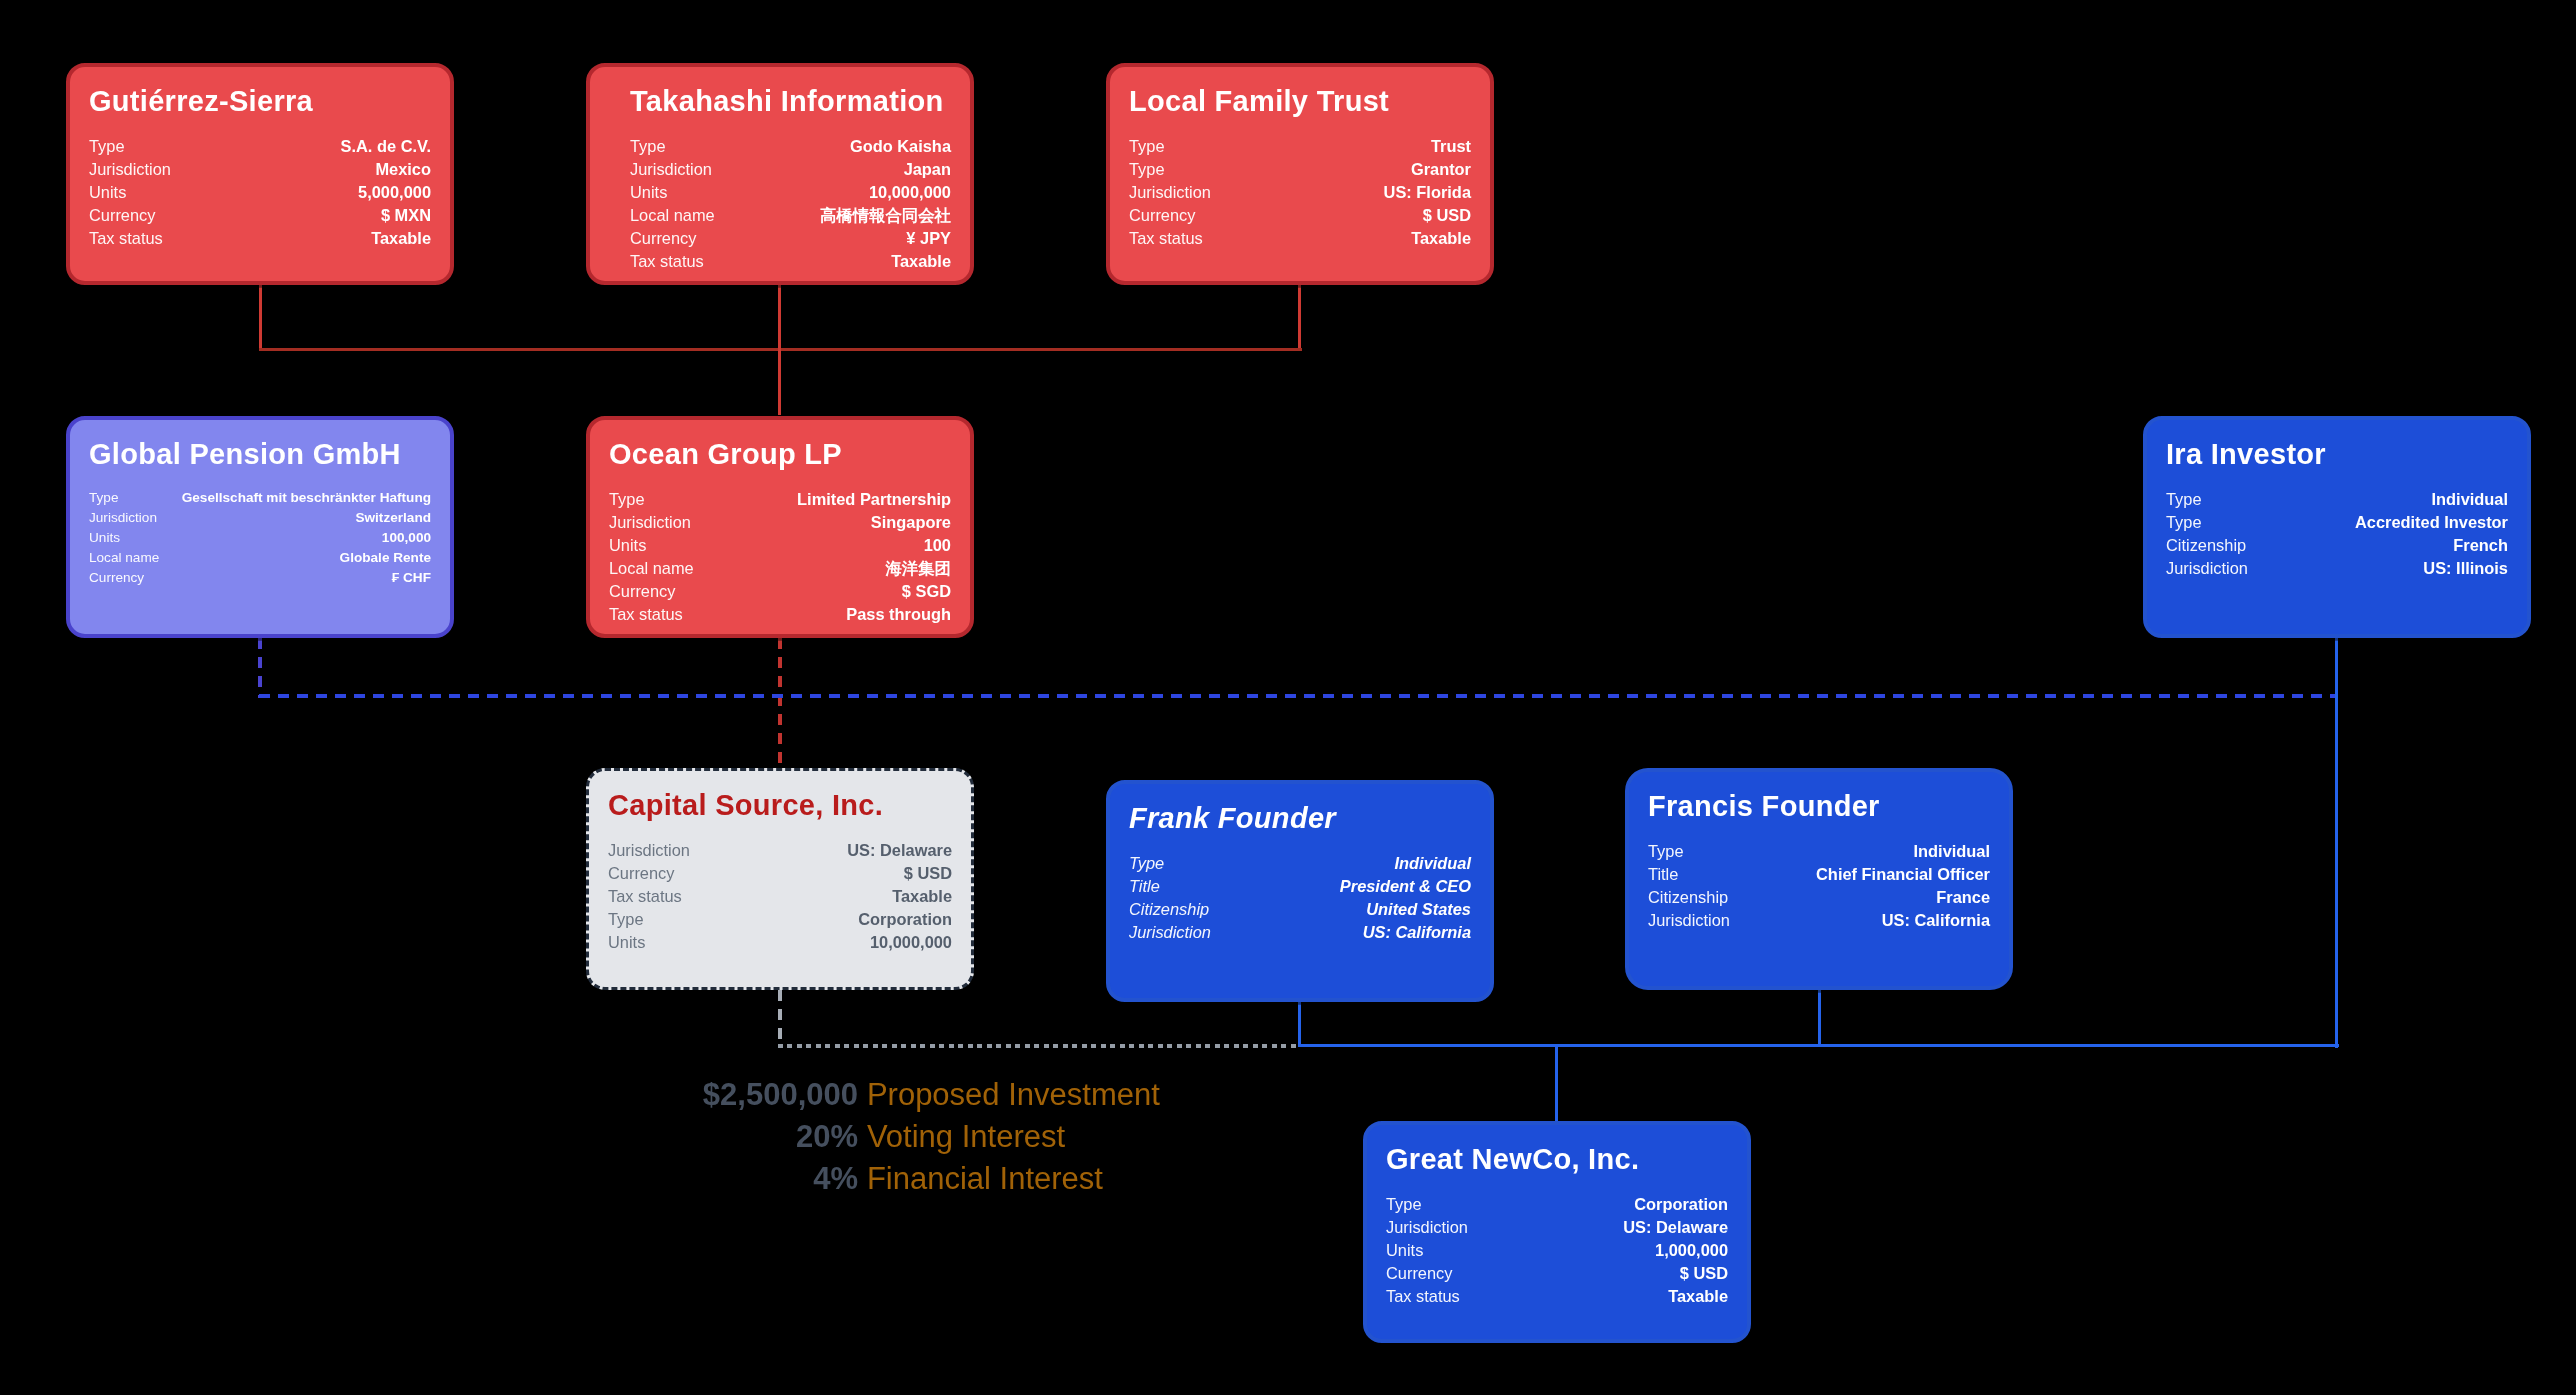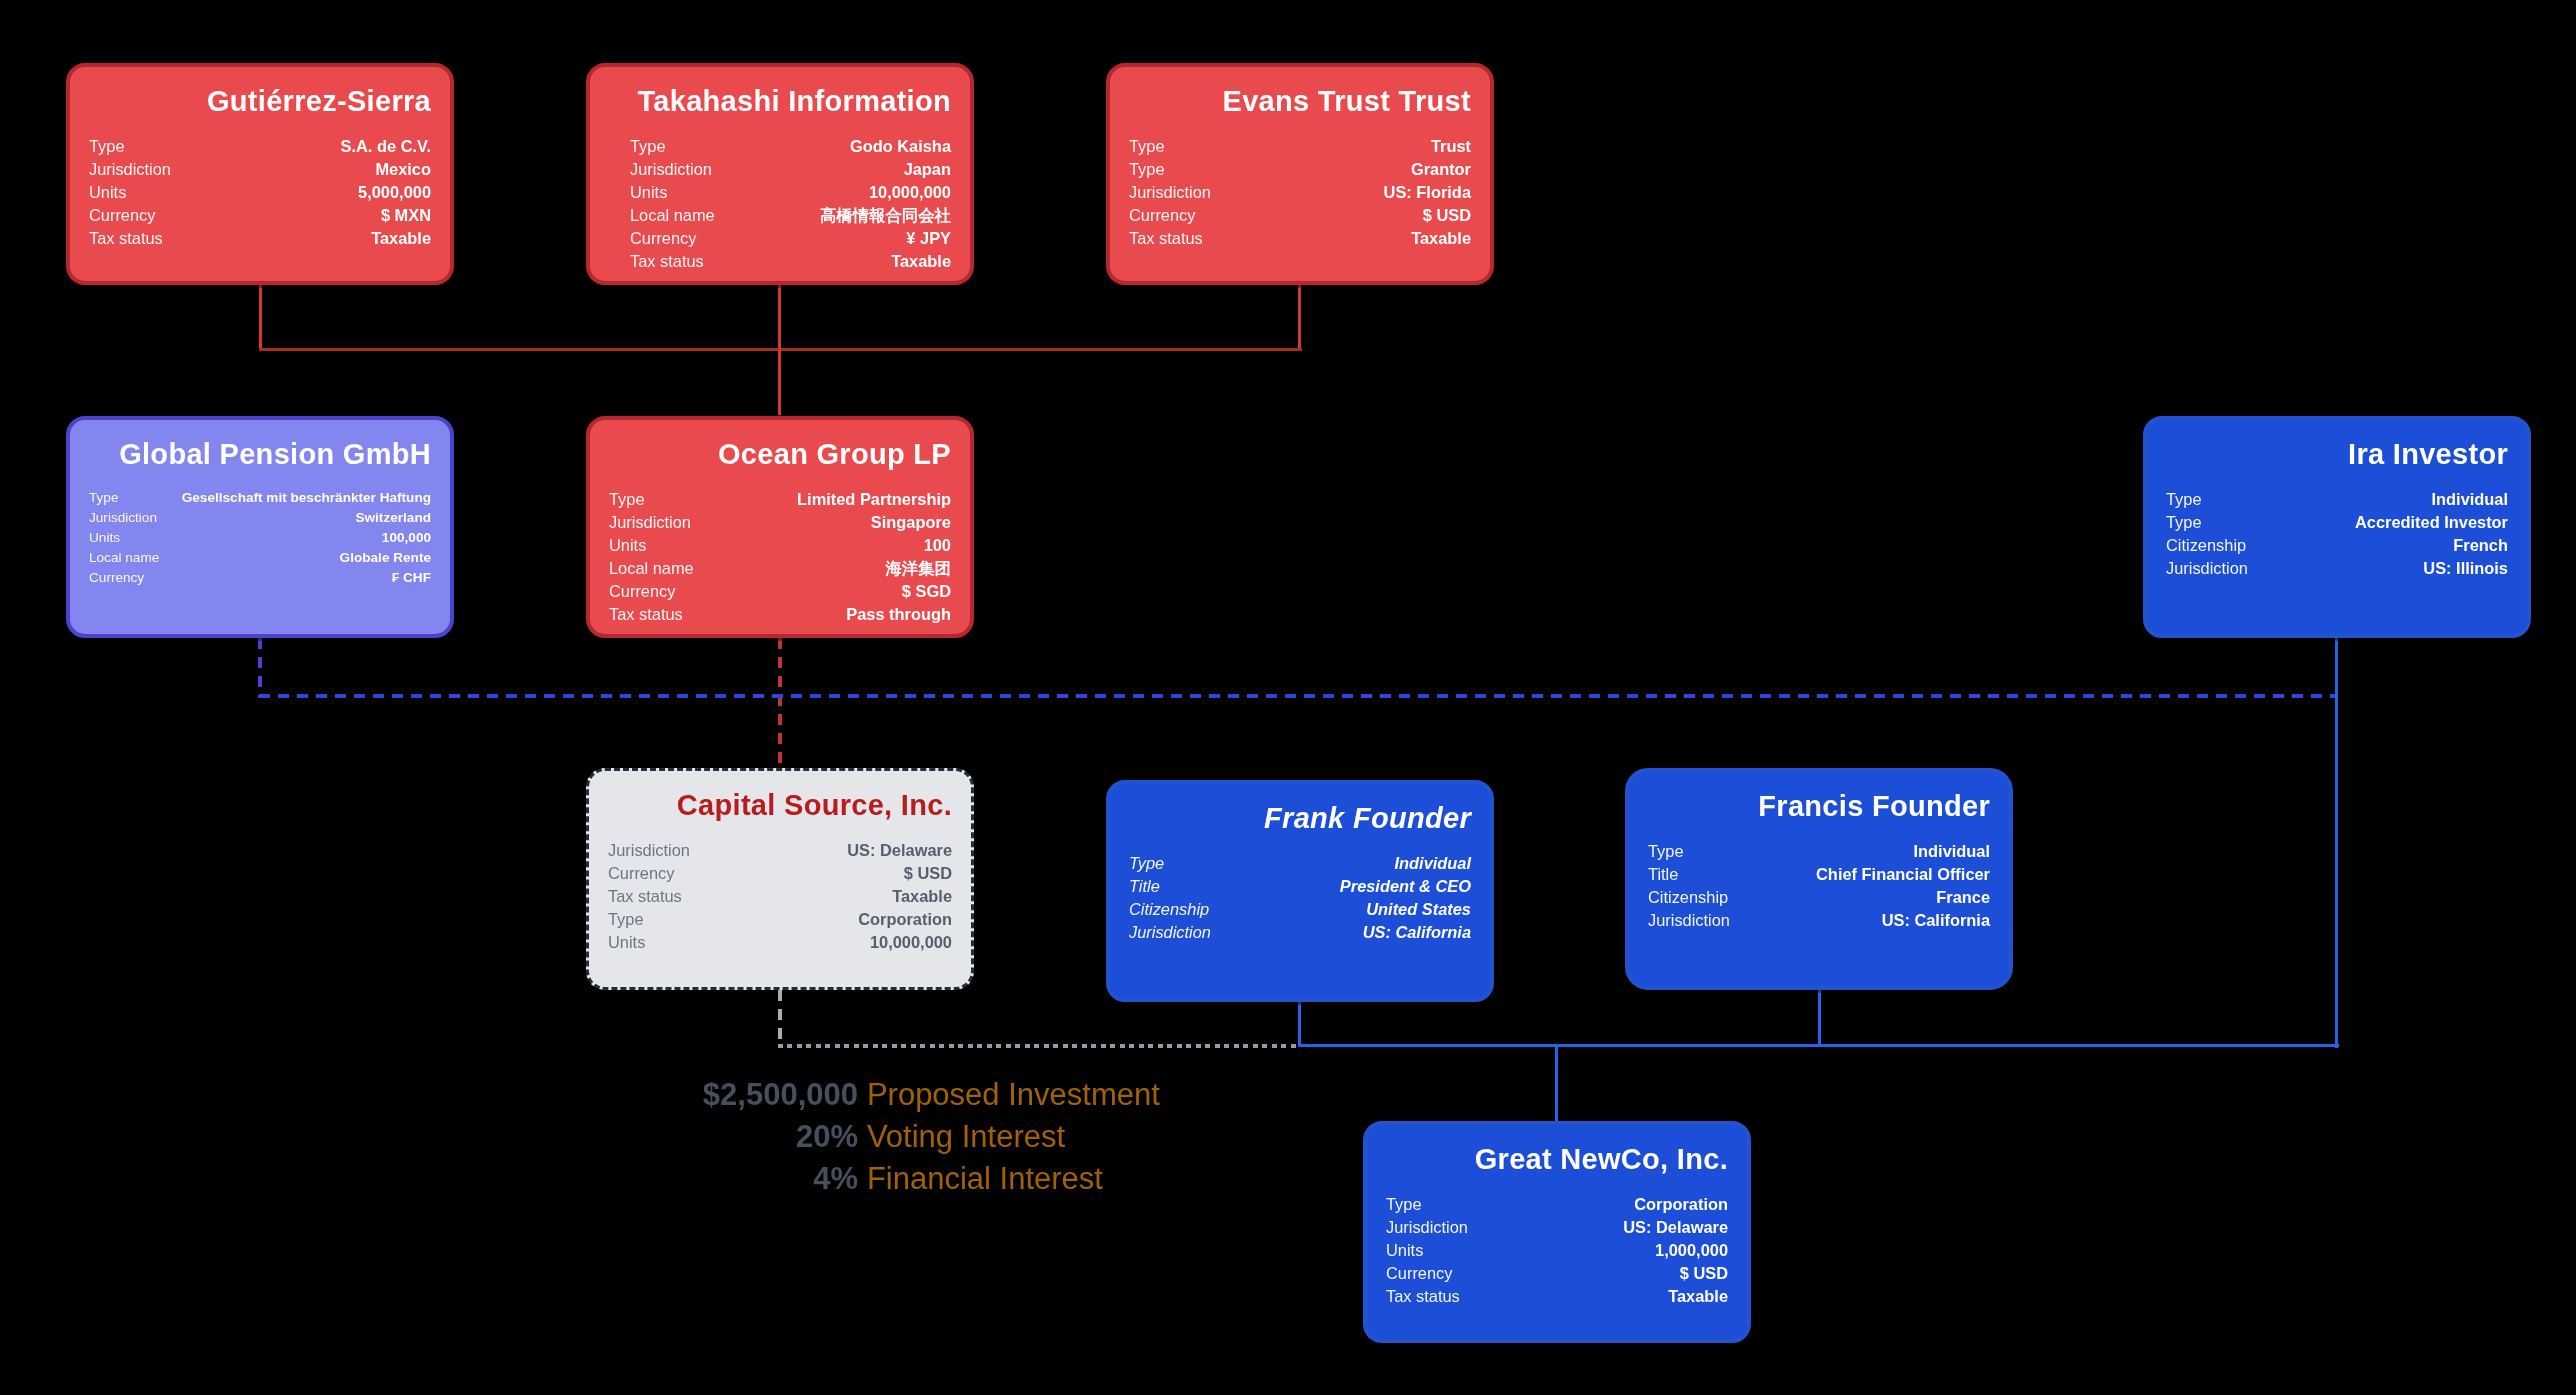--- a/index.html
+++ b/index.html
@@ -10,21 +10,21 @@
   .card{
     position:absolute;width:388px;height:222px;box-sizing:border-box;
     border-radius:19px;border:4.1px solid;padding:11px 19px 9.5px 19px;
     box-shadow:2px 2.7px 0 rgba(0,0,0,.45);
   }
   .card.red{background:#e94a4d;border-color:#b5282e;}
   .card.blue{background:#1d4ed8;border-color:#2353cf;}
   .card.purple{background:#8286ee;border-color:#4a43cc;}
   .card.gray{background:#e4e6ea;border:3.4px dashed #222c3b;box-shadow:none;}
   .card-title{
-    text-align:right;font-size:29px;font-weight:bold;color:#fff;
+    text-align:left;font-size:29px;font-weight:bold;color:#fff;
     margin:6.8px 0 17.7px 0;white-space:nowrap;letter-spacing:0.3px;
   }
   .card.gray .card-title{color:#b91c1c;}
   .rows{display:flex;flex-direction:column;}
   .row{display:flex;justify-content:space-between;align-items:baseline;
        font-size:16.4px;line-height:23px;white-space:nowrap;gap:42px;}
   .lbl{color:rgba(255,255,255,.95);font-weight:400;}
   .val{color:#ffffff;font-weight:bold;text-align:right;}
   .card.gray .lbl{color:#6c7683;}
   .card.gray .val{color:#555f6d;}
@@ -117,21 +117,21 @@
           <span class="val">¥ JPY</span>
         </div>
       <div class="row">
           <span class="lbl">Tax status</span>
           <span class="val">Taxable</span>
         </div>
     </div>
   </div>
 
   <div class="card red" style="left:1106px;top:63px;">
-    <div class="card-title">Evans Trust Trust</div>
+    <div class="card-title">Local Family Trust</div>
     <div class="rows">
       <div class="row">
           <span class="lbl">Type</span>
           <span class="val">Trust</span>
         </div>
       <div class="row">
           <span class="lbl">Type</span>
           <span class="val">Grantor</span>
         </div>
       <div class="row">

